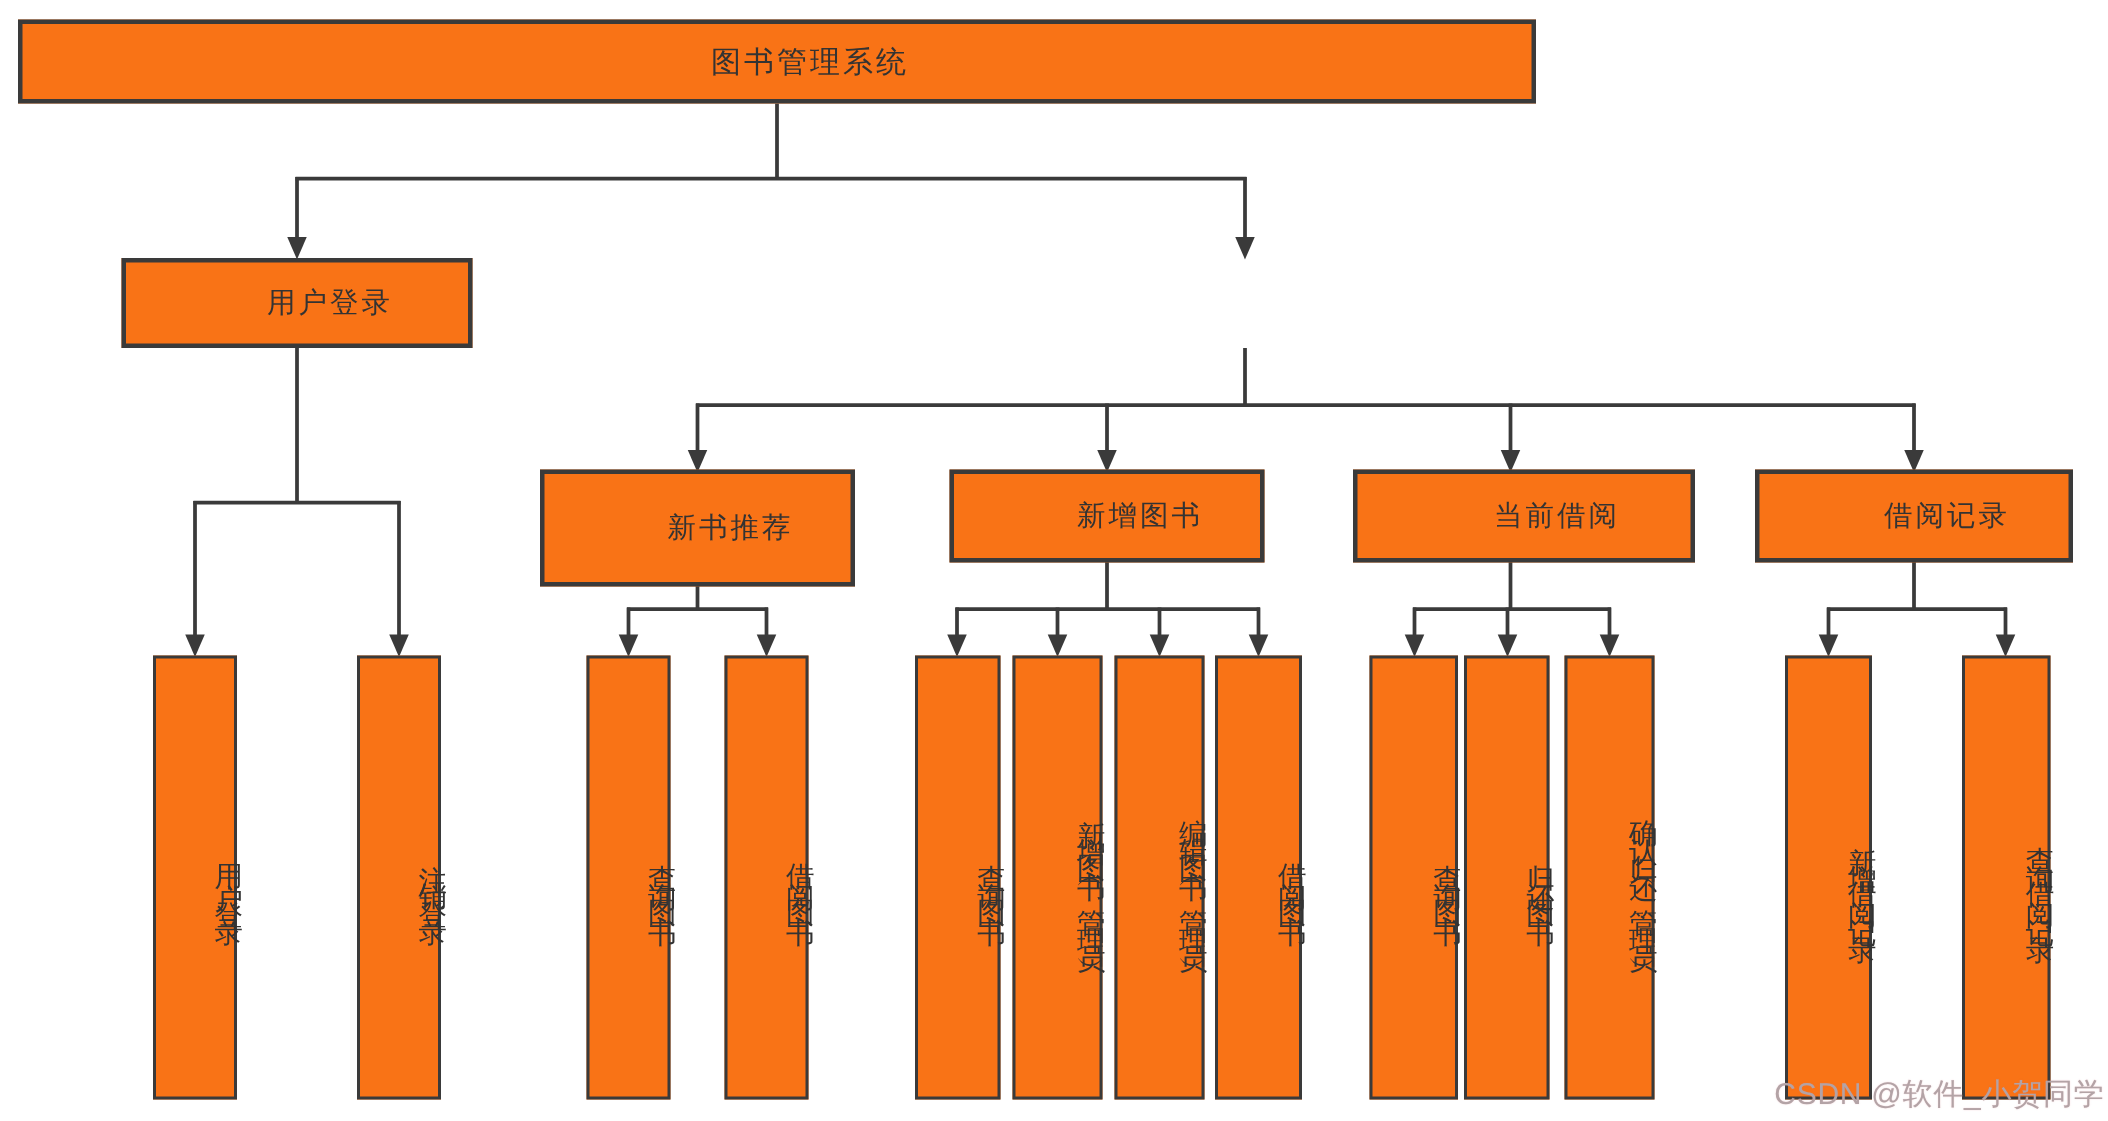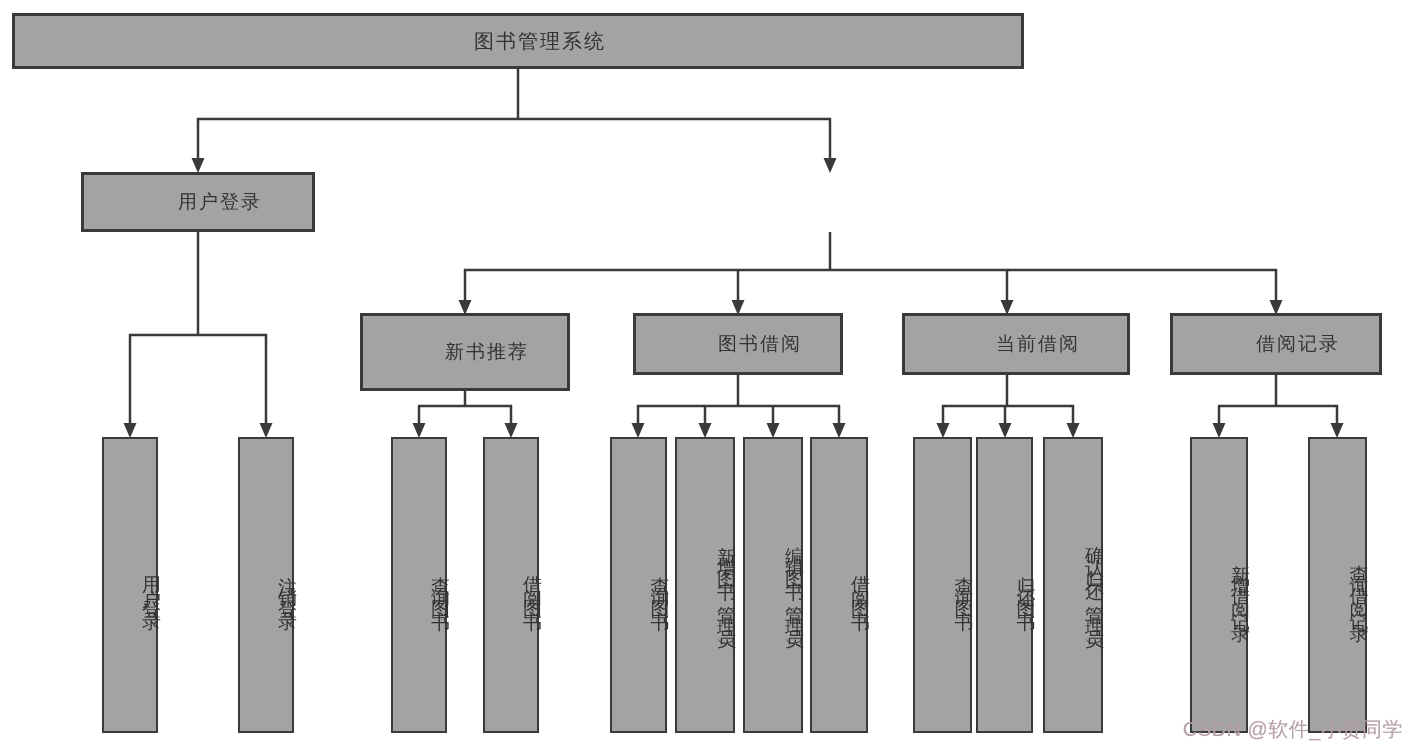--- a/index.html
+++ b/index.html
@@ -15,21 +15,21 @@
     position:relative;overflow:hidden;
     font-family:"Liberation Sans","DejaVu Sans",sans-serif;
     color:var(--color-text);
   }
   .stage{position:absolute;inset:0;}
   svg.connectors{position:absolute;left:0;top:0;width:1405px;height:747px;}
   svg .ln{stroke:var(--color-line);stroke-width:2.5;fill:none;}
   svg .ah{fill:var(--color-line);stroke:none;}
   .box{
     position:absolute;
-    background:#a3a3a3;
+    background:#f97316;
     border:3px solid var(--color-line);
     display:flex;align-items:center;justify-content:center;
     text-align:center;
     padding-left:44px;
   }
   .box.h span{
     font-size:19px;
     letter-spacing:2px;
     color:var(--color-text);
     white-space:nowrap;
@@ -141,21 +141,21 @@
   </div>
 
   <div class="box h" style="left:81px;top:172px;width:234px;height:60px">
     <span>用户登录</span>
   </div>
 
   <div class="box h" style="left:360px;top:313px;width:210px;height:78px">
     <span>新书推荐</span>
   </div>
   <div class="box h" style="left:633px;top:313px;width:210px;height:62px">
-    <span>图书借阅</span>
+    <span>新增图书</span>
   </div>
   <div class="box h" style="left:902px;top:313px;width:228px;height:62px">
     <span>当前借阅</span>
   </div>
   <div class="box h" style="left:1170px;top:313px;width:212px;height:62px">
     <span>借阅记录</span>
   </div>
 
   <div class="box v" style="left:102px;top:437px;width:56px;height:296px">
     <span>用户登录</span>

